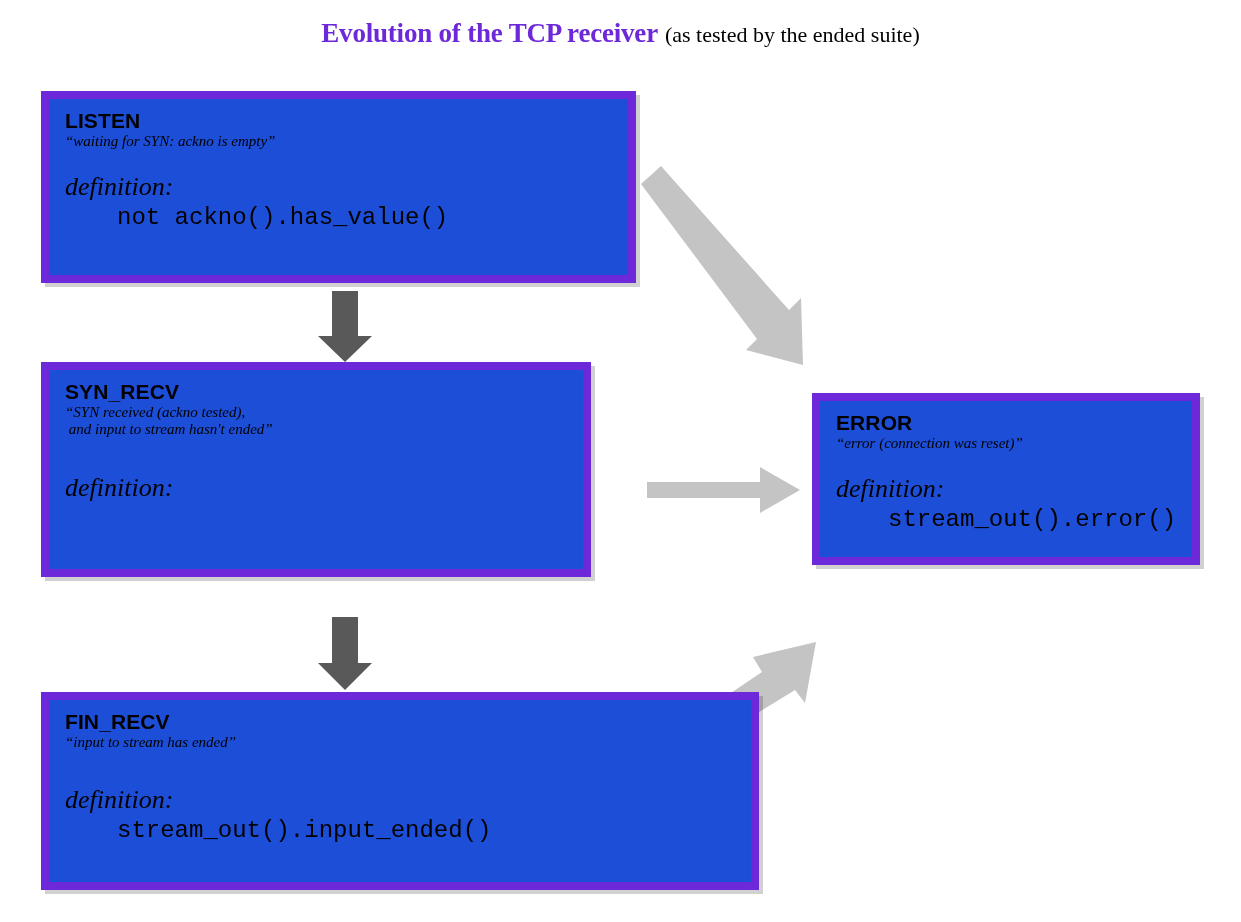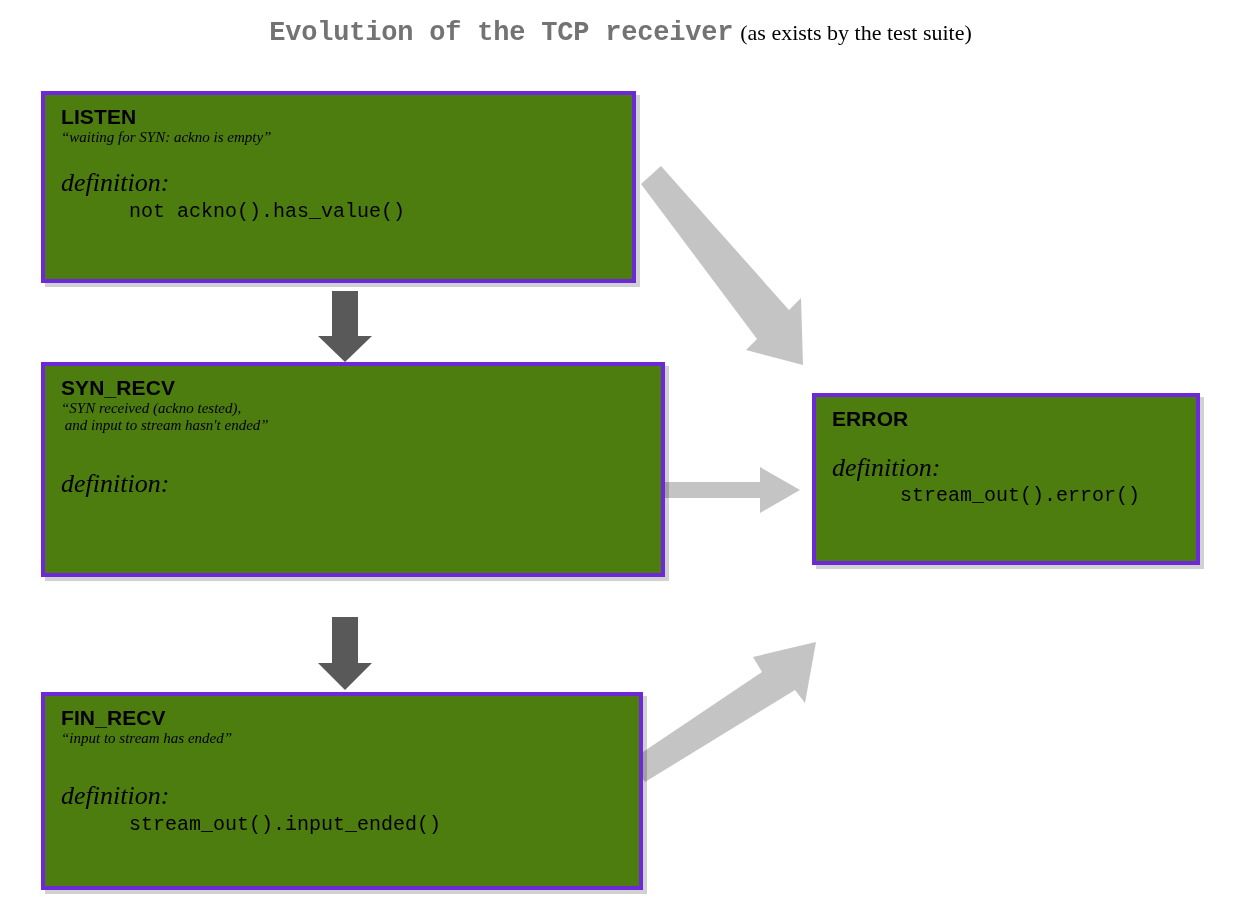--- a/index.html
+++ b/index.html
@@ -19,39 +19,39 @@
   
   #title-bar {
     position: absolute;
     left: 0;
     top: 18px;
     width: 1241px;
     text-align: center;
     white-space: nowrap;
   }
   #title-main {
-    font-family: Liberation Mono, monospace;
+    font-family: Liberation Serif, serif;
     font-weight: bold;
     font-size: 27px;
     letter-spacing: -0.2px;
-    color: #737373;
+    color: #6d28d9;
     margin-top: 20px;
   }
   #title-sub {
     font-family: "Liberation Serif", serif;
     font-size: 22px;
     color: #000000;
     margin-left: 7px;
   }
 
   
   .state-box {
     position: absolute;
-    background: #4d7c0f;
-    border: 4px solid #6d28d9;
+    background: #1d4ed8;
+    border: 8px solid #6d28d9;
     box-sizing: border-box;
     box-shadow: 4px 4px 0 rgba(0,0,0,0.18);
     padding: 10px 0 0 16px;
   }
   .state-name {
     font-family: "Liberation Sans", sans-serif;
     font-weight: bold;
     font-size: 21px;
     letter-spacing: 0.1px;
     color: #000000;
@@ -67,50 +67,50 @@
   }
   .def-label {
     font-family: "Liberation Serif", serif;
     font-style: italic;
     font-size: 26px;
     color: #000000;
     line-height: 1.18;
   }
   .def-code {
     font-family: "Liberation Mono", monospace;
-    font-size: 20px;
+    font-size: 24px;
     color: #000000;
     line-height: 1.25;
     white-space: pre;
-    margin-left: 68px;
+    margin-left: 52px;
   }
   .gap-sm { height: 22px; }
   .gap-md { height: 34px; }
 
   
   #box-listen   { left: 41px;  top: 91px;  width: 595px; height: 192px; }
-  #box-syn      { left: 41px;  top: 362px; width: 624px; height: 215px; }
-  #box-fin      { left: 41px;  top: 692px; width: 602px; height: 198px; }
+  #box-syn      { left: 41px;  top: 362px; width: 550px; height: 215px; }
+  #box-fin      { left: 41px;  top: 692px; width: 718px; height: 198px; }
   #box-error    { left: 812px; top: 393px; width: 388px; height: 172px; }
 
   
   #arrow-layer {
     position: absolute;
     left: 0;
     top: 0;
     width: 1241px;
     height: 922px;
     pointer-events: none;
   }
 </style>
 </head>
 <body>
 
 <div id="title-bar">
-  <span id="title-main">Evolution of the TCP receiver</span><span id="title-sub">(as exists by the test suite)</span>
+  <span id="title-main">Evolution of the TCP receiver</span><span id="title-sub">(as tested by the ended suite)</span>
 </div>
 
 <svg id="arrow-layer" viewBox="0 0 1241 922" width="1241" height="922">
 
   <g>
     <polygon fill="#595959" points="332,291 358,291 358,336 372,336 345,362 318,336 332,336"></polygon>
   </g>
 
   <g>
     <polygon fill="#595959" points="332,617 358,617 358,663 372,663 345,690 318,663 332,663"></polygon>
@@ -148,16 +148,17 @@
 <div class="state-box" id="box-fin">
   <div class="state-name">FIN_RECV</div>
   <div class="state-desc">“input to stream has ended”</div>
   <div class="gap-md"></div>
   <div class="def-label">definition:</div>
   <div class="def-code">stream_out().input_ended()</div>
 </div>
 
 <div class="state-box" id="box-error">
   <div class="state-name">ERROR</div>
+  <div class="state-desc">“error (connection was reset)”</div>
   <div class="gap-sm"></div>
   <div class="def-label">definition:</div>
   <div class="def-code">stream_out().error()</div>
 </div>
 
 </body></html>

